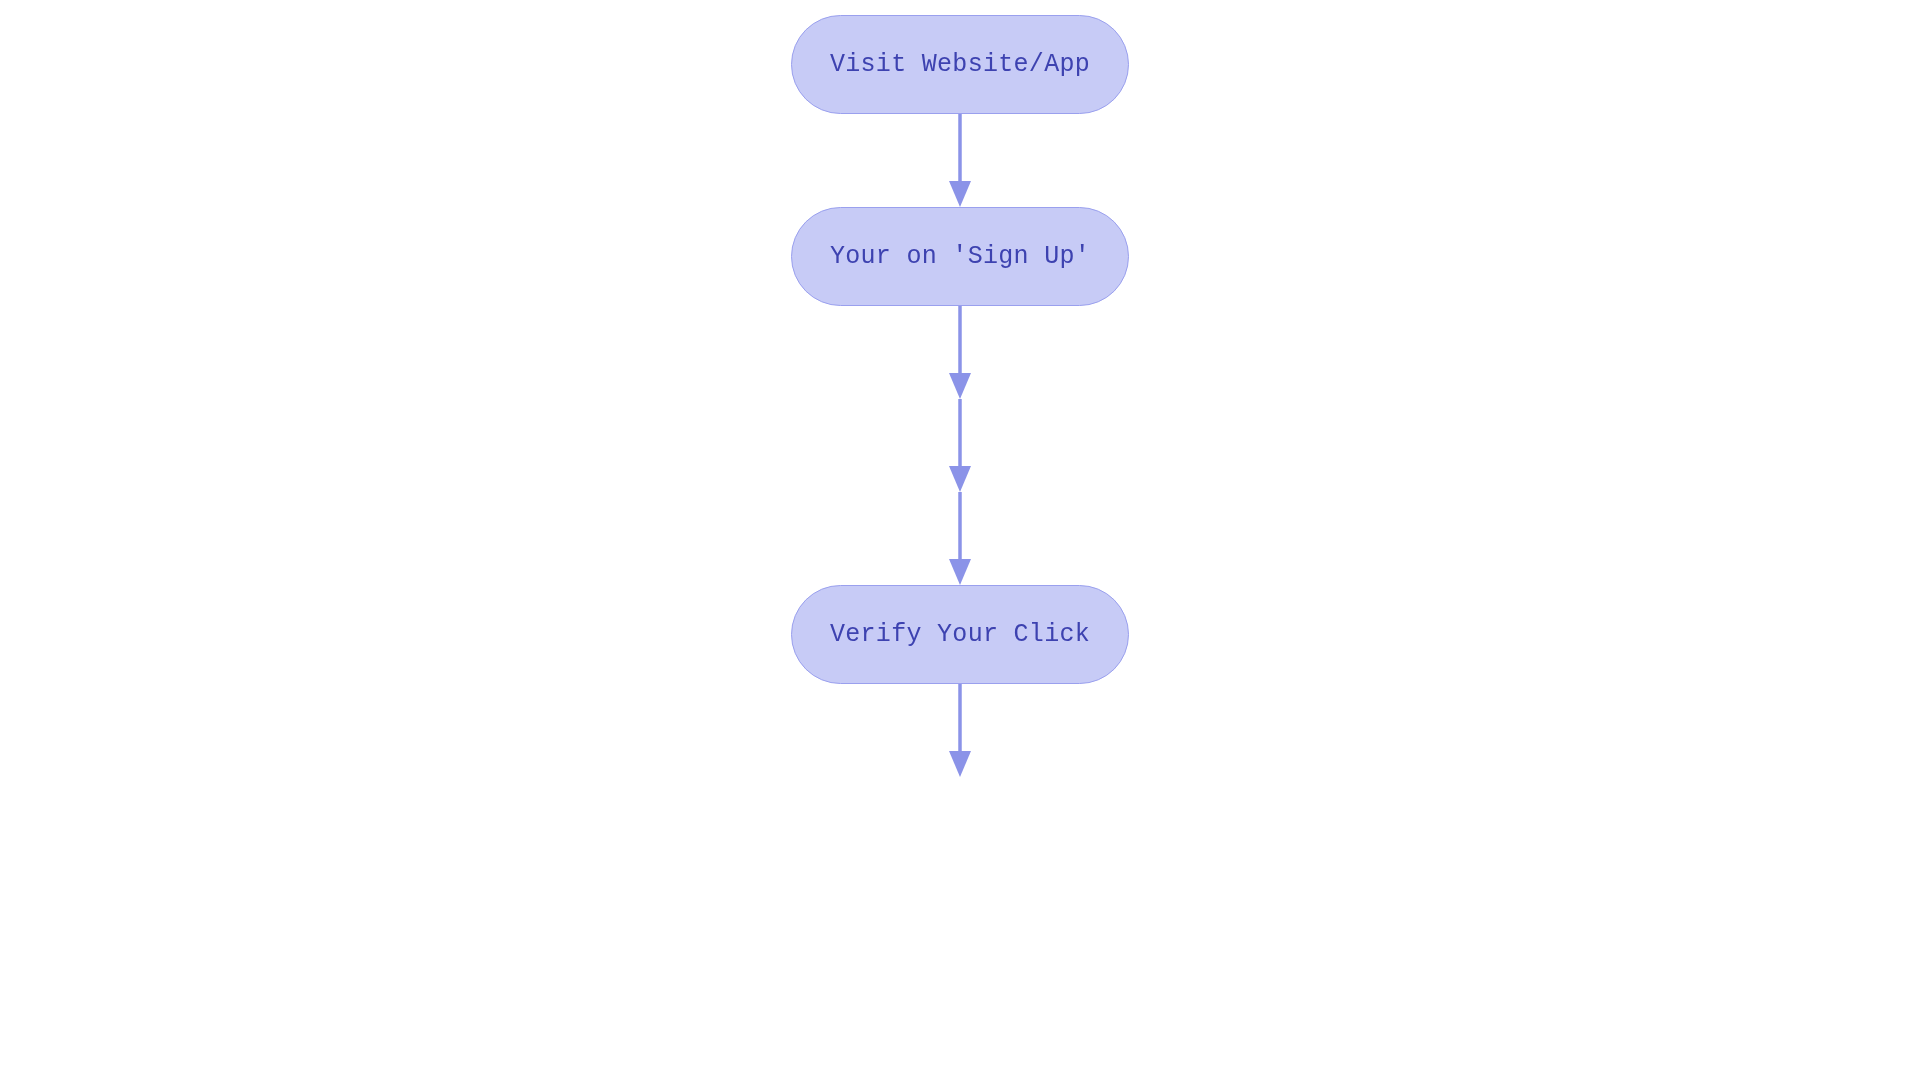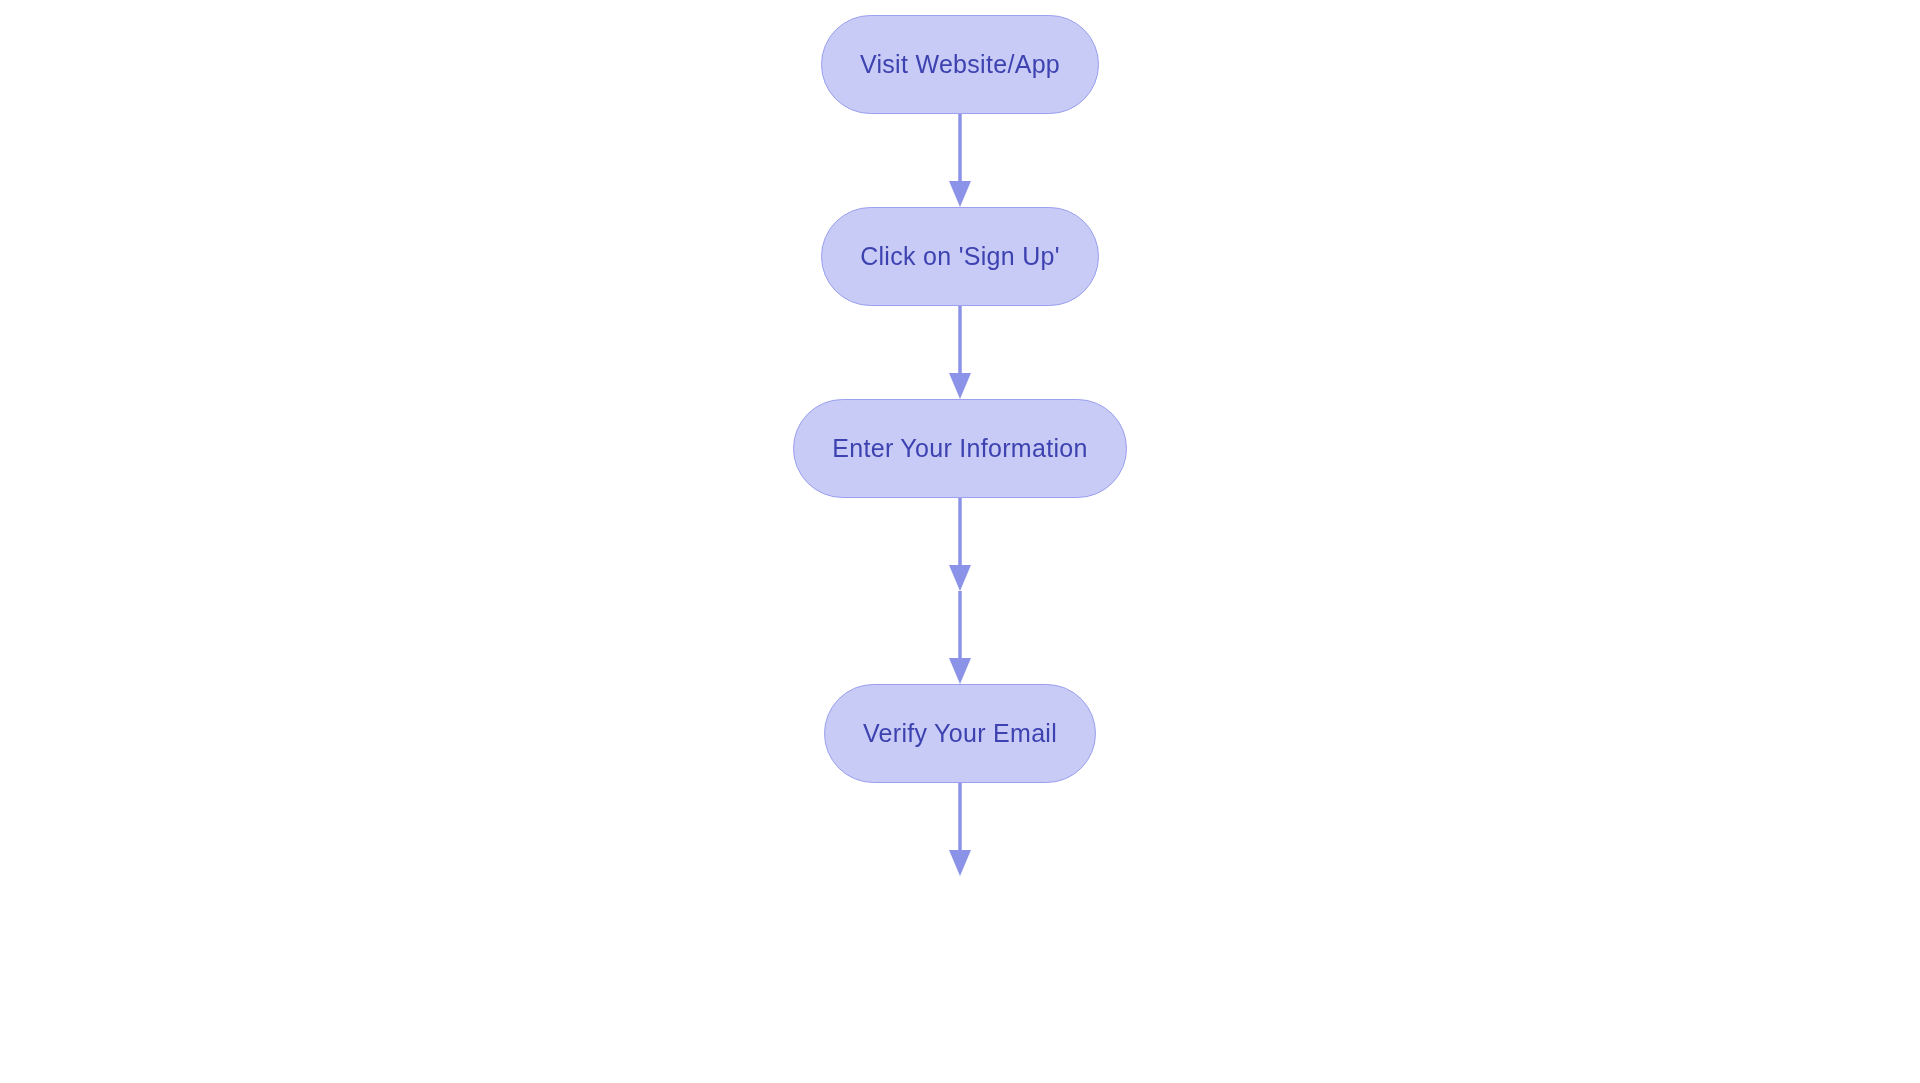--- a/index.html
+++ b/index.html
@@ -29,20 +29,21 @@
     height: 99px;
     min-width: 257px;
     padding: 0 38px;
     border-radius: 50px;
     background: var(--node-fill);
     border: 1.5px solid var(--node-border);
     display: flex;
     align-items: center;
     justify-content: center;
     flex: 0 0 auto;
+    font-family: Liberation Mono, monospace;
   }
   .node-label {
     font-size: 25px;
     letter-spacing: 0.3px;
     color: var(--node-text);
     white-space: nowrap;
   }
   .connector {
     height: 93px;
     width: 30px;
@@ -65,45 +66,42 @@
   <div class="node">
     <span class="node-label">Visit Website/App</span>
   </div>
 
   <svg class="connector" viewBox="0 0 30 93">
     <line x1="15" y1="0" x2="15" y2="69"></line>
     <polygon points="4,67 26,67 15,93"></polygon>
   </svg>
 
   <div class="node">
-    <span class="node-label">Click on 'Sign Up'</span>
-  </div>
-
-  <svg class="connector" viewBox="0 0 30 93">
-    <line x1="15" y1="0" x2="15" y2="69"></line>
-    <polygon points="4,67 26,67 15,93"></polygon>
-  </svg>
-
-  <div class="node">
-    <span class="node-label">Enter Your Information</span>
+    <span class="node-label">Your on 'Sign Up'</span>
   </div>
 
   <svg class="connector" viewBox="0 0 30 93">
     <line x1="15" y1="0" x2="15" y2="69"></line>
     <polygon points="4,67 26,67 15,93"></polygon>
   </svg>
 
 
   <svg class="connector" viewBox="0 0 30 93">
     <line x1="15" y1="0" x2="15" y2="69"></line>
     <polygon points="4,67 26,67 15,93"></polygon>
   </svg>
 
+
+  <svg class="connector" viewBox="0 0 30 93">
+    <line x1="15" y1="0" x2="15" y2="69"></line>
+    <polygon points="4,67 26,67 15,93"></polygon>
+  </svg>
+
   <div class="node">
-    <span class="node-label">Verify Your Email</span>
+    <span class="node-label">Verify Your Click</span>
   </div>
 
   <svg class="connector" viewBox="0 0 30 93">
     <line x1="15" y1="0" x2="15" y2="69"></line>
     <polygon points="4,67 26,67 15,93"></polygon>
   </svg>
 
 
 </div>
 

